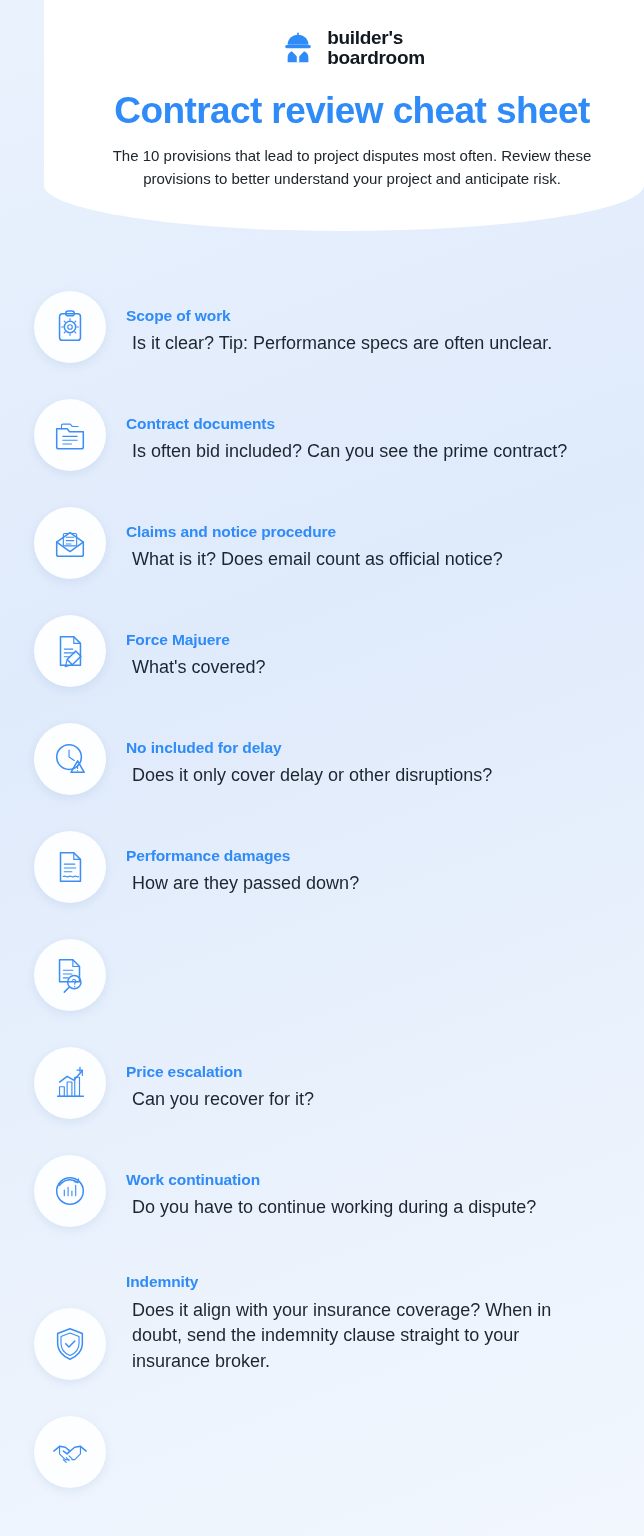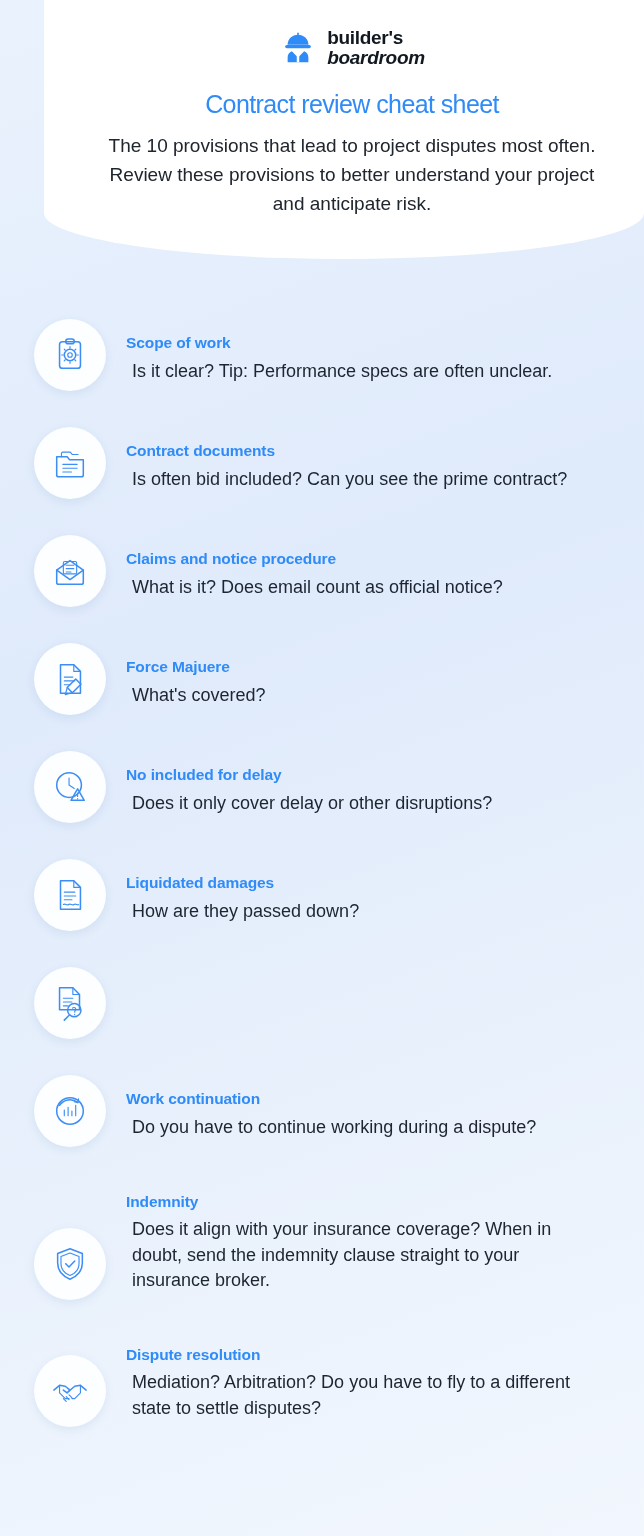--- a/index.html
+++ b/index.html
@@ -43,35 +43,35 @@
   .logo-mark { width: 38px; height: 38px; flex: none; }
   .logo-text {
     text-align: left;
     font-weight: bold;
     font-size: 19px;
     line-height: 1.05;
     letter-spacing: -0.3px;
     color: #111820;
   }
   .logo-text .l1 { display: block; }
-  .logo-text .l2 { display: block; font-style: italic; }
+  .logo-text .l2 { display: block; }
 
   h1.title {
     margin: 6px 0 14px 0;
-    font-size: 25px;
+    font-size: 37px;
     line-height: 1.12;
-    font-weight: normal;
+    font-weight: bold;
     letter-spacing: -0.6px;
     color: #2f8bf7;
   }
 
   .subtitle {
     margin: 0 auto;
     max-width: 512px;
-    font-size: 19px;
+    font-size: 15px;
     line-height: 1.52;
     color: #20262e;
   }
 
   
   .list {
     position: relative;
     padding: 56px 34px 34px 34px;
     z-index: 2;
   }
@@ -251,40 +251,59 @@
         <span>
           <svg viewBox="0 0 40 40" aria-hidden="true">
             <path class="stroke" d="M10 5h14l7 7v23H10z"></path>
             <path class="stroke-thin" d="M24 5v7h7"></path>
             <path class="stroke-thin" d="M14 17h11M14 21h12M14 25h8"></path>
             <path class="stroke-thin" d="M13 30c2-1.6 3.6 1.6 5.6 0s3.6 1.6 5.6 0 3.6 1.6 4.8 0"></path>
           </svg>
         </span>
       </div>
       <div class="item-body">
-        <p class="item-title">Liquidated damages</p>
+        <p class="item-title">Performance damages</p>
         <p class="item-desc">How are they passed down?</p>
       </div>
     </div>
 
     <div class="item">
       <div class="icon-badge">
         <span>
           <svg viewBox="0 0 40 40" aria-hidden="true">
             <path class="stroke" d="M9 4h14l7 7v16H9z"></path>
             <path class="stroke-thin" d="M23 4v7h7"></path>
             <path class="stroke-thin" d="M13 15h10M13 19h9M13 23h5"></path>
             <circle class="stroke" cx="24.5" cy="27.5" r="7" fill="#fff"></circle>
             <path class="stroke" d="M19.4 32.6L14 38"></path>
             <path class="stroke-thin" d="M22.6 25.4a2 2 0 1 1 2.4 3.1v1.2M24.9 31.9v.4"></path>
           </svg>
         </span>
       </div>
     </div>
 
+    <div class="item">
+      <div class="icon-badge">
+        <span>
+          <svg viewBox="0 0 40 40" aria-hidden="true">
+            <path class="stroke" d="M7 34h27"></path>
+            <rect class="stroke-thin" x="9" y="24" width="5" height="10"></rect>
+            <rect class="stroke-thin" x="17" y="19" width="5" height="15"></rect>
+            <rect class="stroke-thin" x="25" y="14" width="5" height="20"></rect>
+            <path class="stroke" d="M9 19l8-6 7 4 9-10"></path>
+            <path class="stroke-thin" d="M27.5 6.5H33V12"></path>
+            <path class="stroke-thin" d="M30.5 3.5v5"></path>
+          </svg>
+        </span>
+      </div>
+      <div class="item-body">
+        <p class="item-title">Price escalation</p>
+        <p class="item-desc">Can you recover for it?</p>
+      </div>
+    </div>
 
     <div class="item">
       <div class="icon-badge">
         <span>
           <svg viewBox="0 0 40 40" aria-hidden="true">
             <circle class="stroke" cx="20" cy="20" r="14"></circle>
             <path class="stroke-thin" d="M14 25v-6M18 25v-9M22 25v-5M26 25v-11"></path>
             <path class="stroke" d="M9 14a13 13 0 0 1 19-3"></path>
             <path class="stroke-thin" d="M24.5 10.2l4 1 0.5-4"></path>
           </svg>
@@ -316,20 +335,16 @@
       <div class="icon-badge">
         <span>
           <svg viewBox="0 0 40 40" aria-hidden="true">
             <path class="stroke" d="M3 19l6-5 6 1 5 4-3 3-4-3"></path>
             <path class="stroke" d="M37 19l-6-5-6 1-6 5"></path>
             <path class="stroke-thin" d="M19 24l3 3M16 26l3 3M13 28l3 3"></path>
             <path class="stroke-thin" d="M9 14v8l6 6h4M31 14v8l-6 6h-3"></path>
           </svg>
         </span>
       </div>
-      <div class="item-body">
-        <p class="item-title">Dispute resolution</p>
-        <p class="item-desc">Mediation? Arbitration? Do you have to fly to a different state to settle disputes?</p>
-      </div>
     </div>
 
   </div>
 </div>
 
 </body></html>

